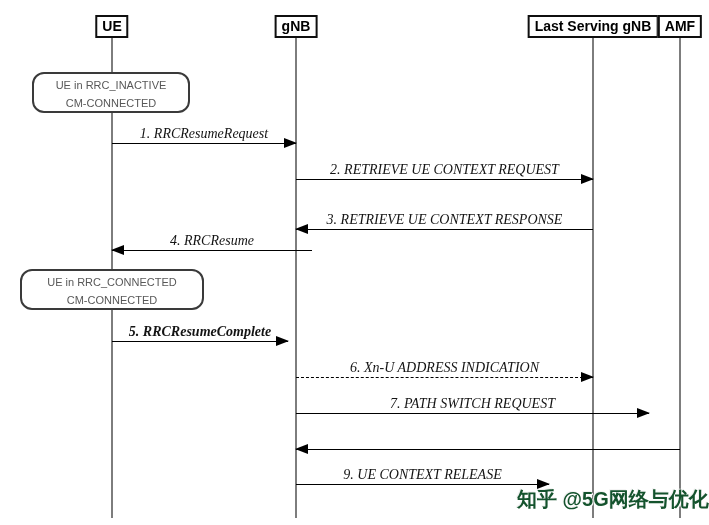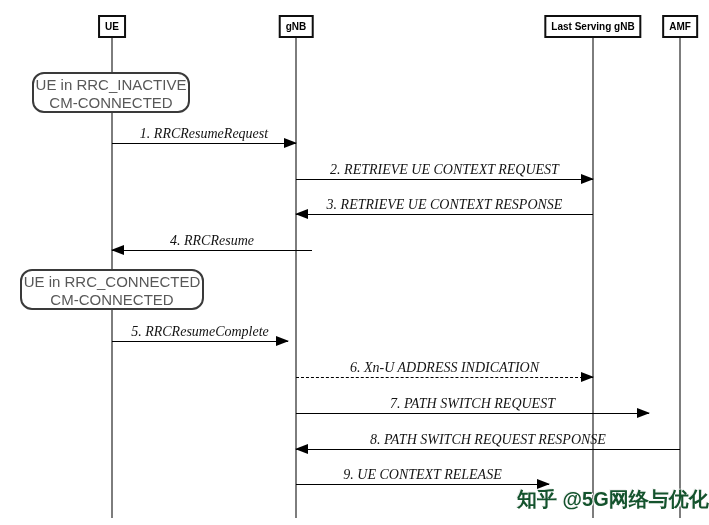--- a/index.html
+++ b/index.html
@@ -8,27 +8,27 @@
     position:relative; width:709px; height:525px; background:#ffffff;
     overflow:hidden; font-family:"Liberation Sans", sans-serif;
   }
   
   .lifeline { position:absolute; top:37px; height:481px; width:2px; background:#7d7d7d; z-index:1; }
   
   .actor {
     position:absolute; top:15px; transform:translateX(-50%);
     background:#ffffff; border:2px solid #0f0f0f;
     padding:0 5px; height:23px; line-height:19px;
-    font-weight:bold; font-size:10px; color:#000;
+    font-weight:bold; font-size:14px; color:#000;
     white-space:nowrap; z-index:3; text-align:center;
   }
   
   .note {
     position:absolute; background:#ffffff; border:2px solid #3a3a3a;
-    border-radius:12px; color:#585858; font-size:15px; line-height:18px;
+    border-radius:12px; color:#585858; font-size:11px; line-height:18px;
     text-align:center; padding-top:2px; z-index:4;
   }
   
   .message { position:absolute; height:20px; border-bottom:1px solid #000; z-index:2; }
   .message.dashed { border-bottom-style:dashed; }
   .msg-label {
     position:absolute; bottom:1px; left:0; right:0; text-align:center;
     font-family:"Liberation Serif", serif; font-style:italic;
     font-size:14px; color:#141414; white-space:nowrap;
   }
@@ -72,47 +72,46 @@
   <div class="message" style="left:112px; top:124px; width:184px;">
     <div class="msg-label">1. RRCResumeRequest</div>
     <div class="arrow right"></div>
   </div>
 
   <div class="message" style="left:296px; top:160px; width:297px;">
     <div class="msg-label">2. RETRIEVE UE CONTEXT REQUEST</div>
     <div class="arrow right"></div>
   </div>
 
-  <div class="message" style="left:296px; top:195px; width:297px;">
+  <div class="message" style="left:296px; top:210px; width:297px;">
     <div class="msg-label">3. RETRIEVE UE CONTEXT RESPONSE</div>
     <div class="arrow left"></div>
   </div>
 
   <div class="message" style="left:112px; top:231px; width:200px;">
     <div class="msg-label">4. RRCResume</div>
     <div class="arrow left"></div>
   </div>
 
-  <div class="message" style="left:112px; top:322px; width:176px;">
+  <div class="message" style="left:112px; top:322px; width:176px;font-weight:bold;">
     <div class="msg-label">5. RRCResumeComplete</div>
     <div class="arrow right"></div>
   </div>
 
   <div class="message dashed" style="left:296px; top:358px; width:297px;">
     <div class="msg-label">6. Xn-U ADDRESS INDICATION</div>
     <div class="arrow right"></div>
   </div>
 
   <div class="message" style="left:296px; top:394px; width:353px;">
     <div class="msg-label">7. PATH SWITCH REQUEST</div>
     <div class="arrow right"></div>
   </div>
 
   <div class="message" style="left:296px; top:430px; width:384px;">
-    <div class="msg-label">8. PATH SWITCH REQUEST RESPONSE</div>
     <div class="arrow left"></div>
   </div>
 
   <div class="message" style="left:296px; top:465px; width:253px;">
     <div class="msg-label">9. UE CONTEXT RELEASE</div>
     <div class="arrow right"></div>
   </div>
 
   <div class="watermark">知乎 @5G网络与优化</div>
 

